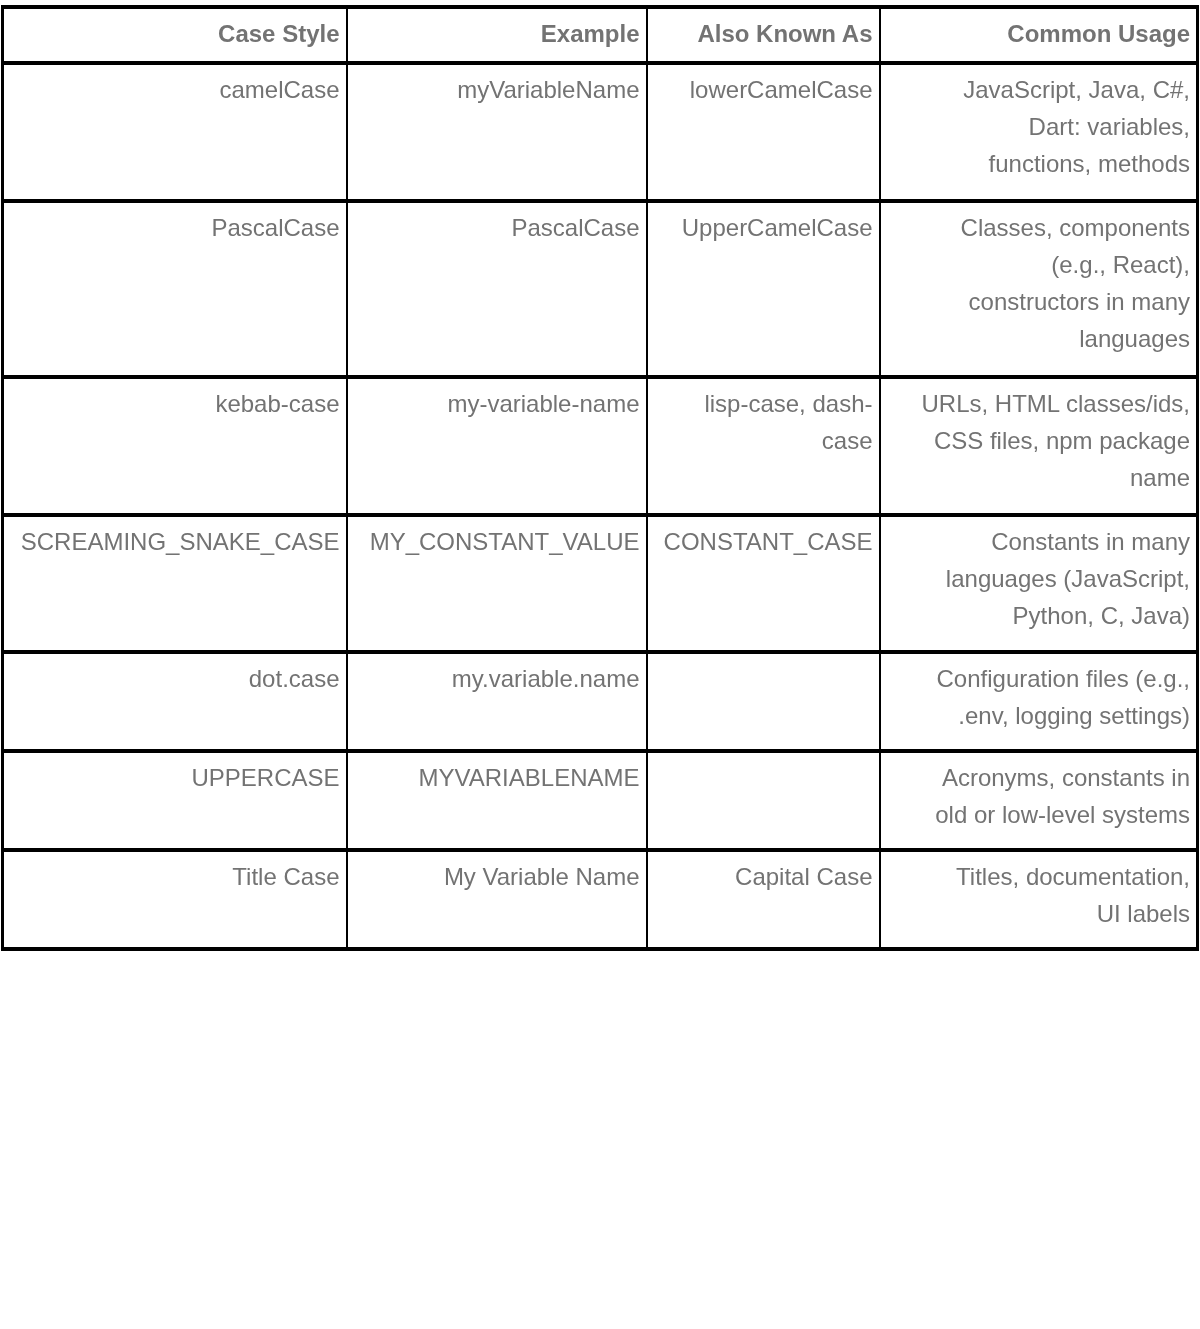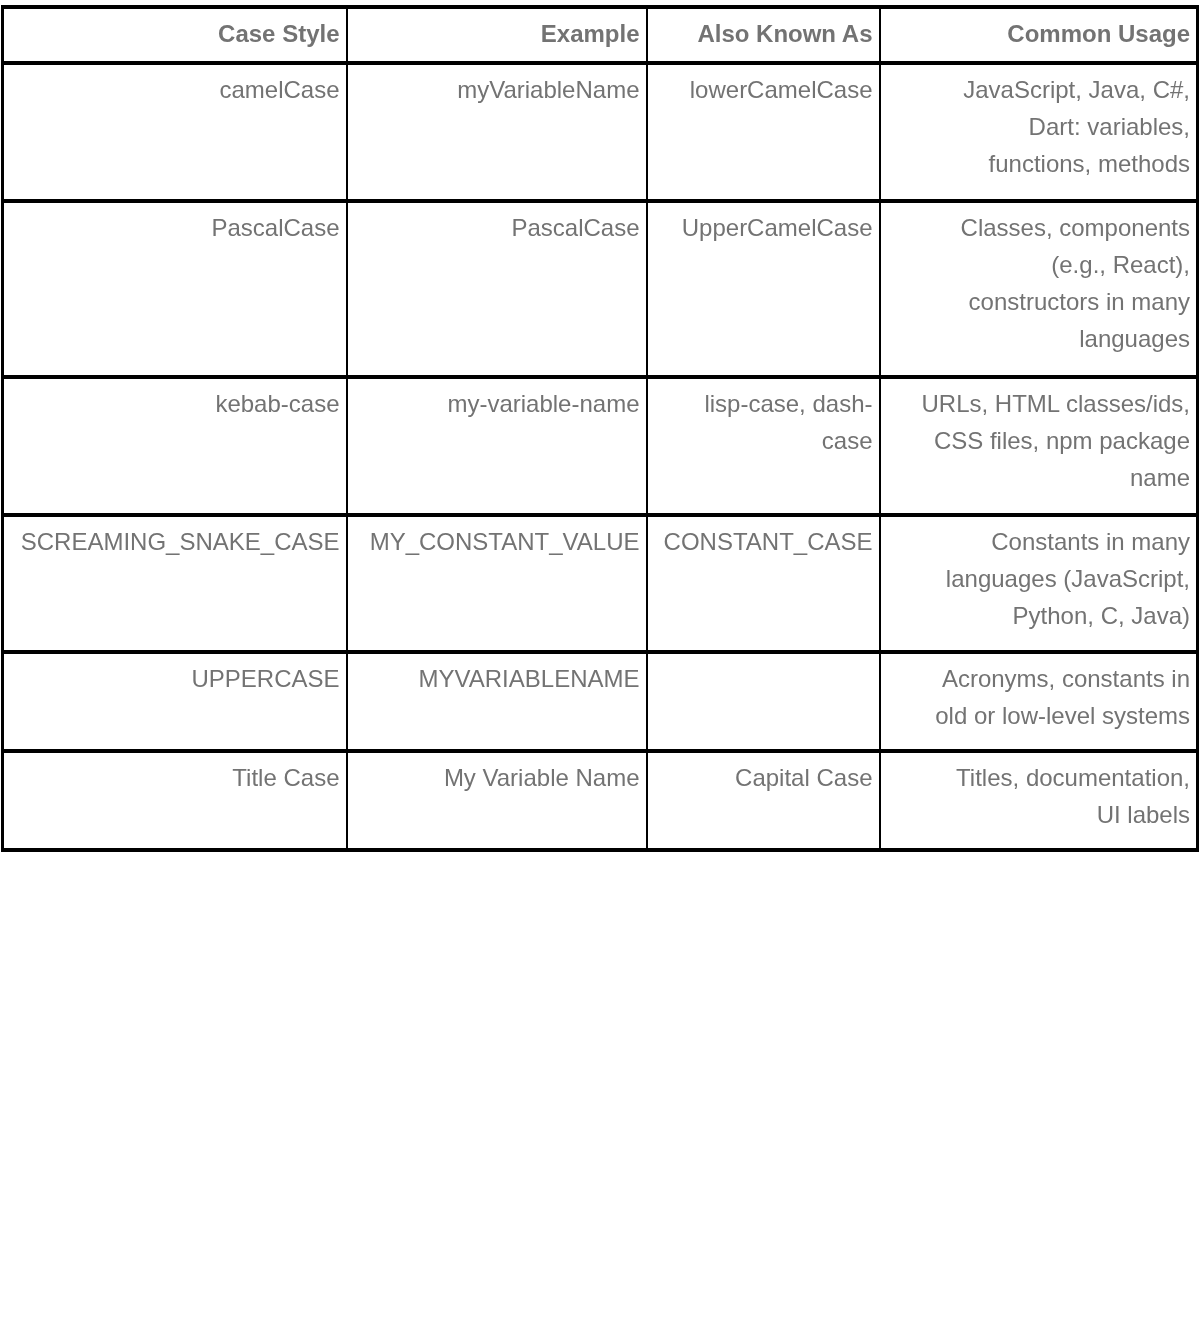--- a/index.html
+++ b/index.html
@@ -101,20 +101,27 @@
       </tr>
       <tr class="r-137">
         <td>SCREAMING_SNAKE_CASE</td>
         <td>MY_CONSTANT_VALUE</td>
         <td>CONSTANT_CASE</td>
         <td>Constants in many
 languages (JavaScript,
 Python, C, Java)</td>
       </tr>
       <tr class="r-99">
+        <td>dot.case</td>
+        <td>my.variable.name</td>
+        <td></td>
+        <td>Configuration files (e.g.,
+.env, logging settings)</td>
+      </tr>
+      <tr class="r-99">
         <td>UPPERCASE</td>
         <td>MYVARIABLENAME</td>
         <td></td>
         <td>Acronyms, constants in
 old or low-level systems</td>
       </tr>
       <tr class="r-99">
         <td>Title Case</td>
         <td>My Variable Name</td>
         <td>Capital Case</td>

